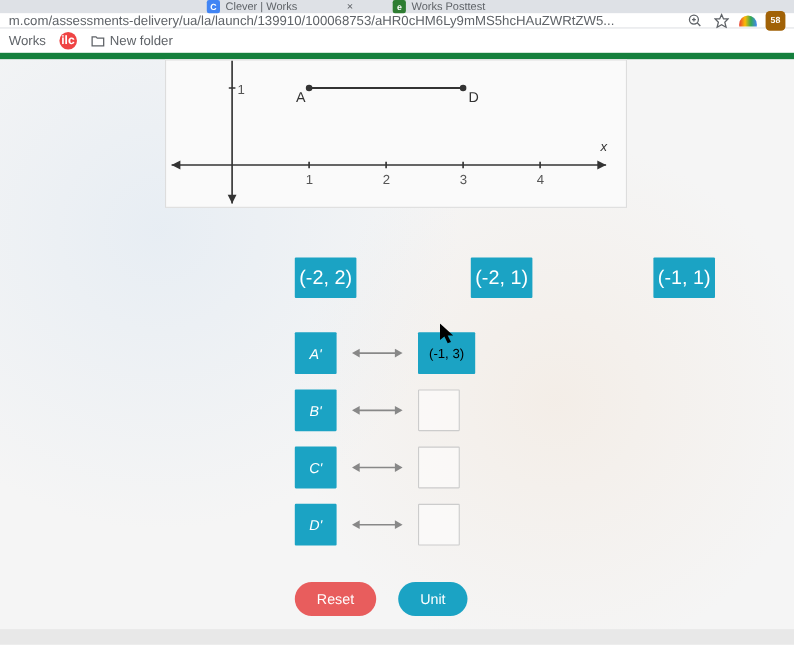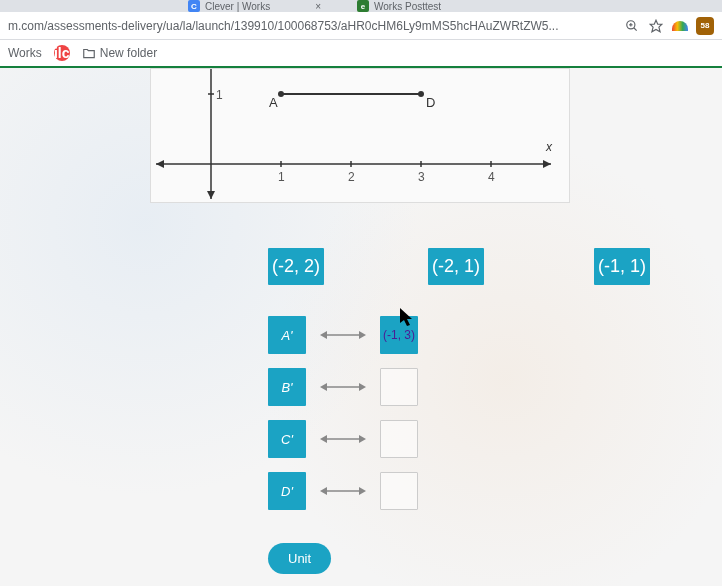--- a/index.html
+++ b/index.html
@@ -3,30 +3,30 @@
   <meta charset="utf-8">
   <style>
     * { margin: 0; padding: 0; box-sizing: border-box; font-family: Arial, sans-serif; }
     body { background: #e8e8e8; width: 722px; height: 586px; overflow: hidden; position: relative; }
     
     .browser-top { background: #dee1e6; height: 12px; display: flex; align-items: center; font-size: 10px; color: #5f6368; }
     .tab-fragment { display: flex; align-items: center; gap: 5px; padding: 0 8px; }
     .tab-icon { width: 12px; height: 12px; background: #4285f4; border-radius: 2px; display: inline-flex; align-items: center; justify-content: center; color: white; font-size: 8px; font-weight: bold; }
     .tab-icon.edmentum { background: #2e7d32; }
     
-    .url-bar { background: #fff; height: 28px; display: flex; align-items: center; padding: 0 8px; font-size: 12px; color: #5f6368; border-bottom: 1px solid #dadce0; }
+    .url-bar { background: #fff; height: 14px; display: flex; align-items: center; padding: 0 8px; font-size: 12px; color: #5f6368; border-bottom: 1px solid #dadce0; }
     .url-text { flex: 1; overflow: hidden; white-space: nowrap; }
     .url-icons { display: flex; gap: 8px; align-items: center; }
     .url-icon-btn { width: 16px; height: 16px; display: flex; align-items: center; justify-content: center; cursor: pointer; }
     .ext-badge { background: #a16207; color: white; border-radius: 4px; width: 18px; height: 18px; font-size: 8px; display: flex; align-items: center; justify-content: center; font-weight: bold; }
     .rainbow-icon { width: 16px; height: 10px; background: linear-gradient(90deg, #ea4335, #fbbc04, #34a853, #4285f4); border-radius: 8px 8px 0 0; }
     
-    .bookmarks-bar { background: #fff; height: 28px; display: flex; align-items: center; padding: 0 8px; gap: 12px; font-size: 12px; color: #5f6368; border-bottom: 2px solid #15803d; }
+    .bookmarks-bar { background: #fff; height: 28px; display: flex; align-items: center; padding: 0 8px; gap: 12px; font-size: 12px; color: #5f6368; border-bottom: 6px solid #15803d; }
     .bookmark-item { display: flex; align-items: center; gap: 4px; cursor: pointer; }
-    .ilc-badge { background: #ef4444; color: white; border-radius: 50%; width: 16px; height: 16px; font-size: 14px; display: flex; align-items: center; justify-content: center; font-weight: bold; }
+    .ilc-badge { background: #ef4444; color: white; border-radius: 50%; width: 16px; height: 16px; font-size: 11px; display: flex; align-items: center; justify-content: center; font-weight: bold; }
     .folder-icon { color: #5f6368; }
     
     .content-area { position: relative; height: calc(586px - 68px); background: #f5f5f5; background-image: radial-gradient(circle at 20% 30%, rgba(200,220,240,0.3) 0%, transparent 40%), radial-gradient(circle at 70% 60%, rgba(240,220,200,0.3) 0%, transparent 40%); }
     
     .graph-container { position: absolute; left: 150px; top: 0; width: 420px; height: 135px; background: #fafafa; border: 1px solid #ddd; }
     .axis-line { stroke: #333; stroke-width: 1.5; }
     .axis-arrow { fill: #333; }
     .axis-label { font-size: 12px; fill: #333; font-style: italic; }
     .tick-label { font-size: 12px; fill: #555; }
     .graph-segment { stroke: #333; stroke-width: 2; }
@@ -35,21 +35,21 @@
     .tiles-row { position: absolute; left: 268px; top: 180px; display: flex; gap: 0; }
     .tile { background: #1ba3c4; color: white; padding: 8px 4px; font-size: 18px; text-align: center; cursor: grab; border-radius: 1px; min-width: 38px; }
     .tile-spacer1 { width: 104px; }
     .tile-spacer2 { width: 110px; }
     
     .matching-area { position: absolute; left: 268px; top: 248px; }
     .match-row { display: flex; align-items: center; margin-bottom: 14px; gap: 12px; }
     .match-label { background: #1ba3c4; color: white; width: 38px; height: 38px; display: flex; align-items: center; justify-content: center; font-style: italic; font-size: 13px; border-radius: 1px; }
     .match-arrow { width: 50px; display: flex; align-items: center; justify-content: center; }
     .match-target { width: 38px; height: 38px; border: 1px solid #ccc; background: rgba(255,255,255,0.5); border-radius: 1px; }
-    .match-target.filled { background: #1ba3c4; color: #4c1d95; display: flex; align-items: center; justify-content: center; font-size: 12px; border: none; width: 38px; }
+    .match-target.filled { background: #1ba3c4; color: #000000; display: flex; align-items: center; justify-content: center; font-size: 12px; border: none; width: 52px; }
     
     .action-buttons { position: absolute; left: 268px; top: 475px; display: flex; gap: 20px; }
     .btn { padding: 8px 20px; border-radius: 18px; border: none; color: white; font-size: 13px; cursor: pointer; }
     .btn-reset { background: #e85d5d; }
     .btn-next { background: #1ba3c4; }
     
     .cursor-pointer { position: absolute; left: 400px; top: 240px; z-index: 100; pointer-events: none; }
   </style>
 </head>
 <body>
@@ -185,20 +185,21 @@
             <line x1="4" y1="6" x2="46" y2="6" stroke="#888" stroke-width="1.5"></line>
             <polygon points="2,6 9,2 9,10" fill="#888"></polygon>
             <polygon points="48,6 41,2 41,10" fill="#888"></polygon>
           </svg>
       </div>
       <div class="match-target"></div>
     </div>
   </div>
 
   <div class="action-buttons">
+    <button class="btn btn-reset">Reset</button>
     <button class="btn btn-next">Unit</button>
   </div>
 
   <svg class="cursor-pointer" width="16" height="20" viewBox="0 0 16 20">
     <path d="M0,0 L0,15 L4,12 L7,18 L10,17 L7,11 L12,11 Z" fill="#000"></path>
   </svg>
 
 </div>
 
 </body></html>

